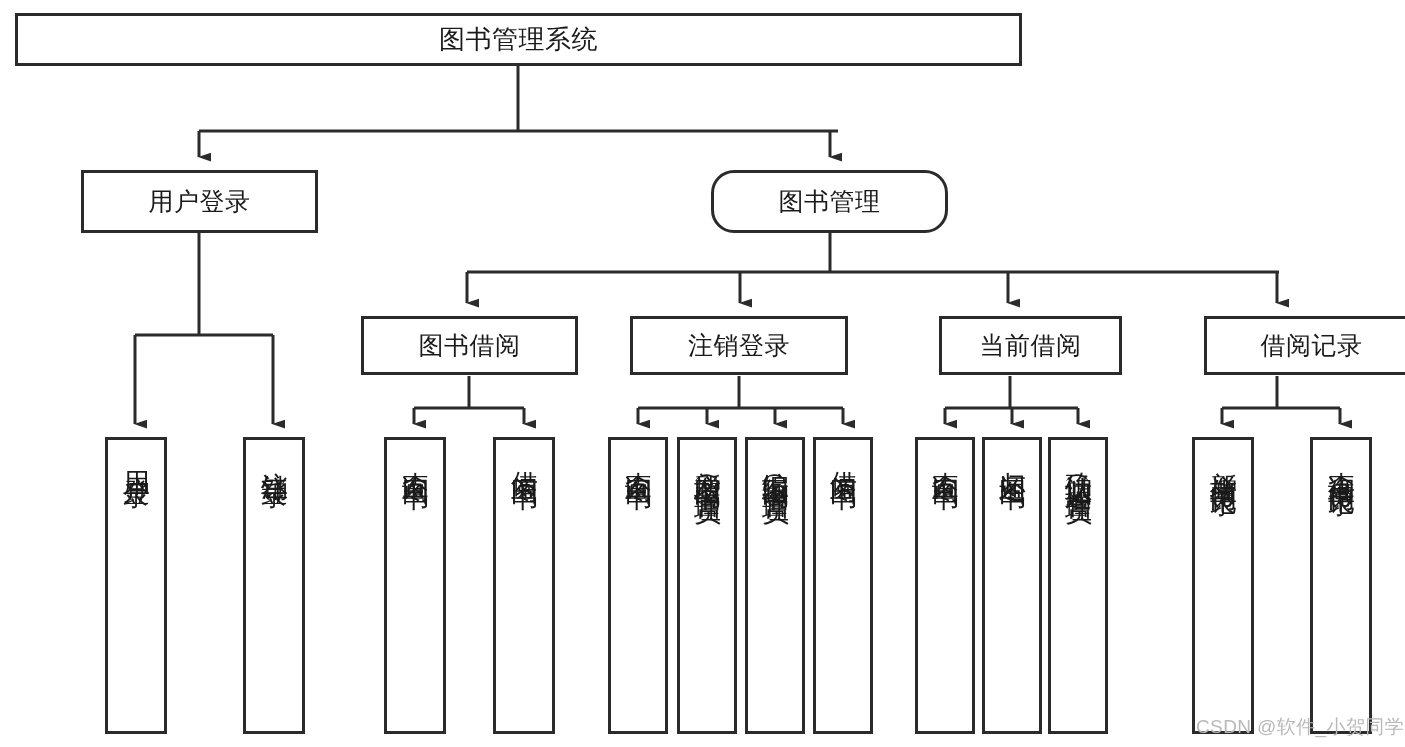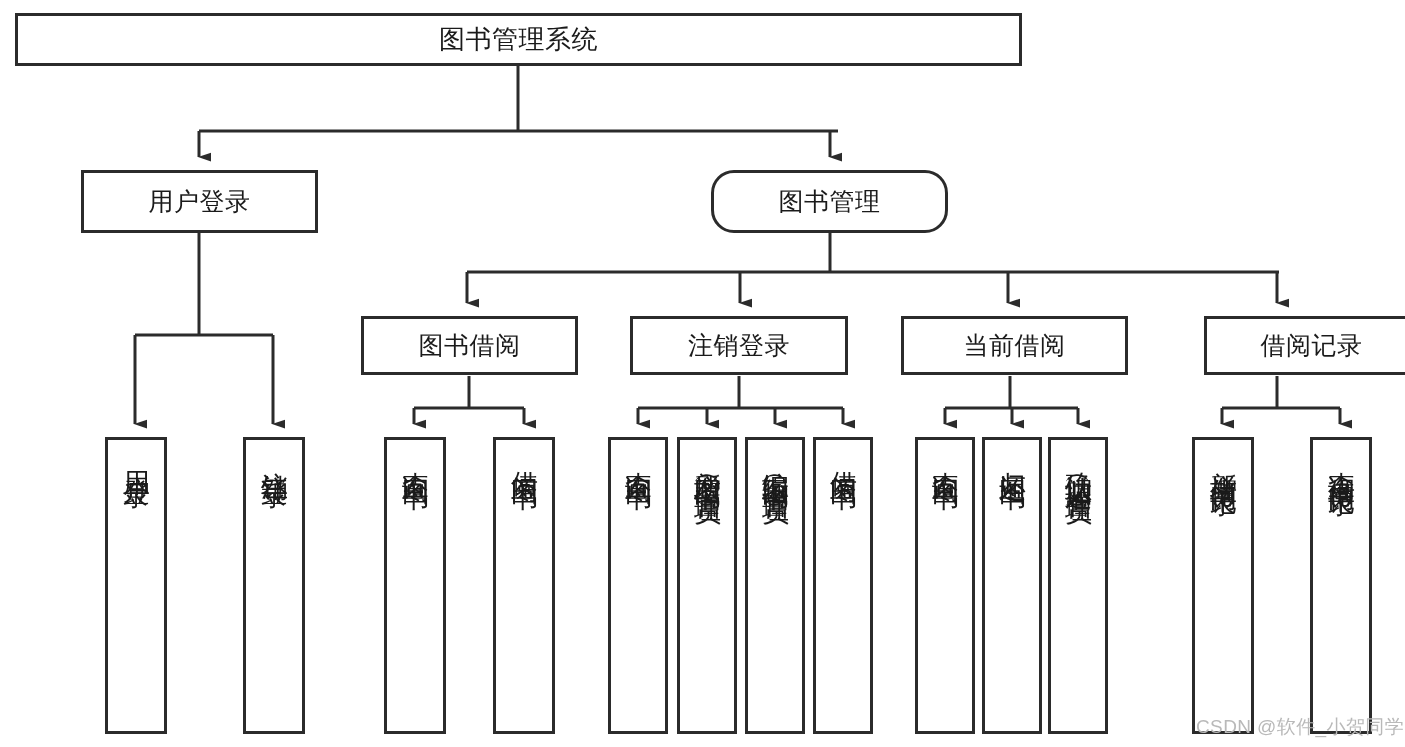--- a/index.html
+++ b/index.html
@@ -136,21 +136,21 @@
   <div class="node h" style="left:711px; top:170px; width:237px; height:63px;border-radius:23px;">
     <span class="lbl">图书管理</span>
   </div>
 
   <div class="node h" style="left:361px; top:316px; width:217px; height:59px;">
     <span class="lbl">图书借阅</span>
   </div>
   <div class="node h" style="left:630px; top:316px; width:218px; height:59px;">
     <span class="lbl">注销登录</span>
   </div>
-  <div class="node h" style="left:901px; top:316px; width:227px; height:59px;">
+  <div class="node h" style="left:939px; top:316px; width:183px; height:59px;">
     <span class="lbl">当前借阅</span>
   </div>
   <div class="node h" style="left:1204px; top:316px; width:215px; height:59px;font-family:Liberation Serif, serif;">
     <span class="lbl">借阅记录</span>
   </div>
 
   <div class="node v" style="left:105px; top:437px; width:62px; height:297px;">
     <span class="lbl">用户登录</span>
   </div>
   <div class="node v" style="left:243px; top:437px; width:62px; height:297px;">

